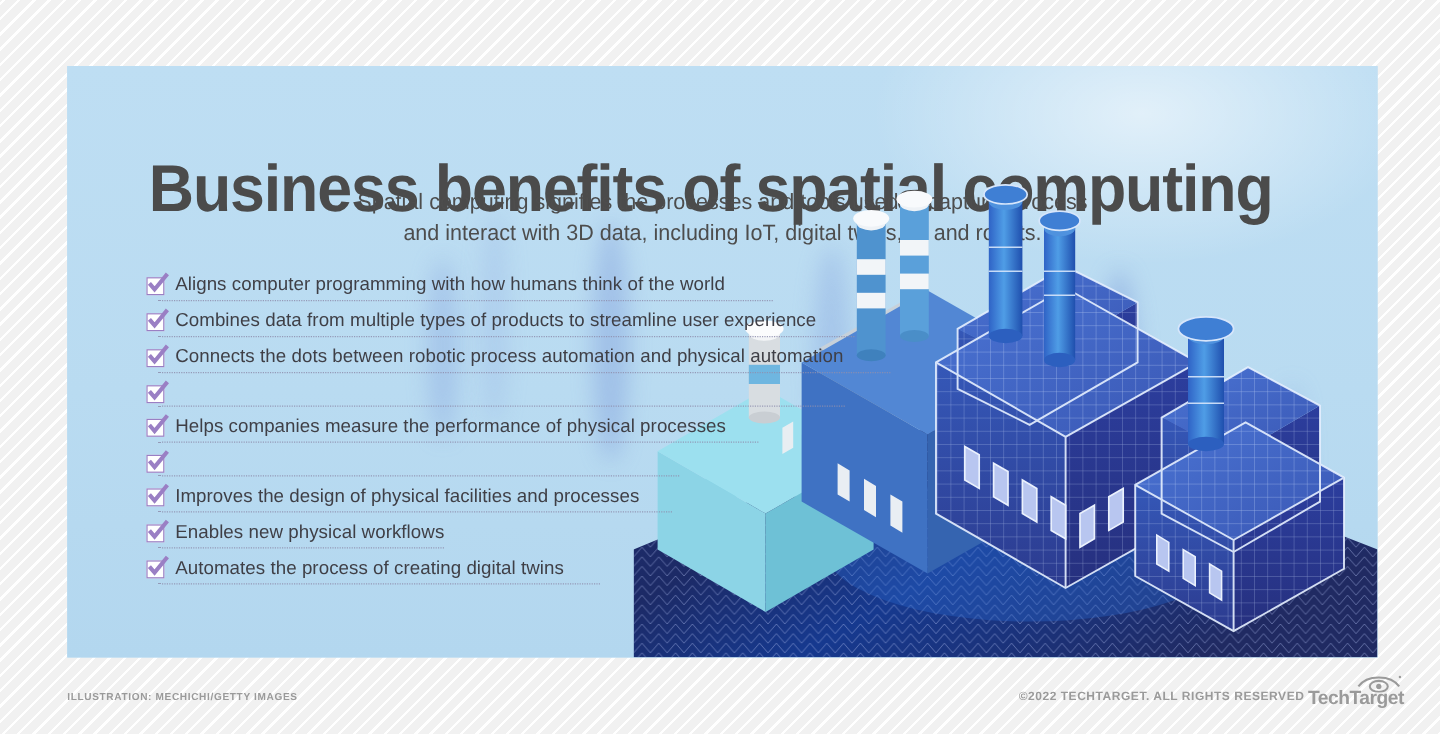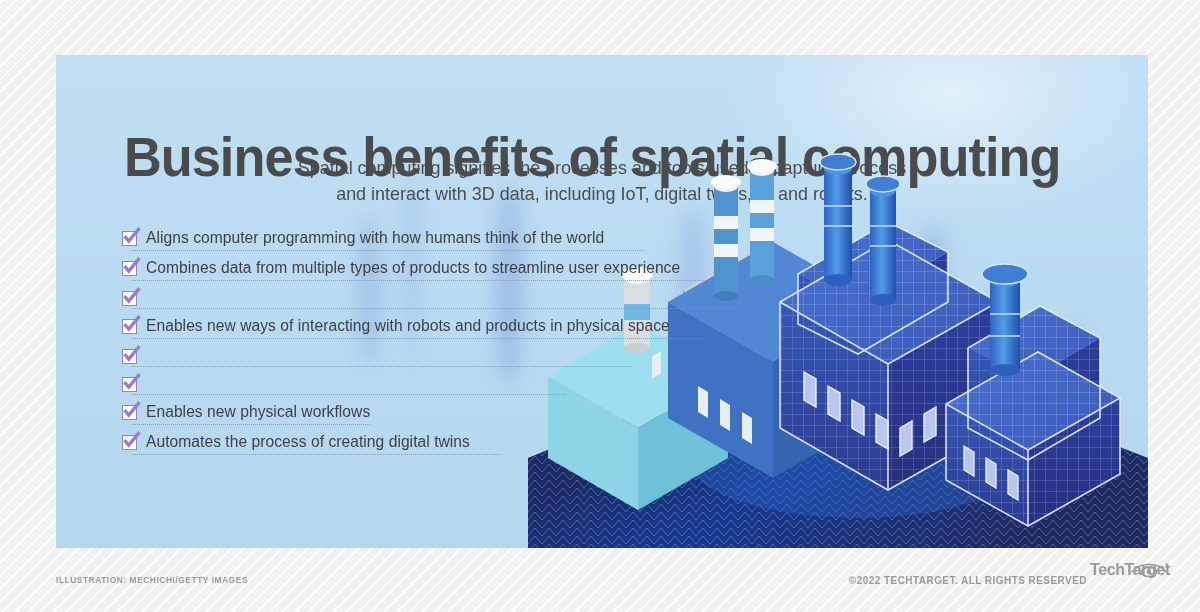--- a/index.html
+++ b/index.html
@@ -104,21 +104,21 @@
     font-size:10px;font-weight:700;letter-spacing:.45px;
     color:#9a9a9a;text-align:right;
     font-family:"Liberation Sans","DejaVu Sans",sans-serif;
   }
   #logo{
     position:absolute;right:18px;top:561px;
     width:92px;height:34px;
     color:#9a9a9a;
   }
   #logo .wordmark{
-    position:absolute;left:0;bottom:16px;
+    position:absolute;left:0;bottom:3px;
     font-size:16px;font-weight:700;letter-spacing:-.4px;
     color:#9a9a9a;
     font-family:"Liberation Sans","DejaVu Sans",sans-serif;
     white-space:nowrap;
   }
   #logo .eye{position:absolute;left:40px;top:0;width:40px;height:16px;}
 </style>
 </head>
 <body>
 
@@ -352,46 +352,56 @@
           </span>
           <span class="benefit-label">Combines data from multiple types of products to streamline user experience</span>
           <span class="rule" style="width: 580px;"></span>
         </li>
         <li class="benefit">
           <span class="chk">
             <svg viewBox="0 0 22 22" xmlns="http://www.w3.org/2000/svg">
               <path d="M3.5 11.2 L7.8 16.2 L18.5 3.2" fill="none" stroke="#9a7fc4" stroke-width="3.4" stroke-linecap="butt" stroke-linejoin="miter"></path>
             </svg>
           </span>
+          <span class="benefit-label">Connects the dots between robotic process automation and physical automation</span>
           <span class="rule" style="width: 610px;"></span>
         </li>
         <li class="benefit">
           <span class="chk">
             <svg viewBox="0 0 22 22" xmlns="http://www.w3.org/2000/svg">
               <path d="M3.5 11.2 L7.8 16.2 L18.5 3.2" fill="none" stroke="#9a7fc4" stroke-width="3.4" stroke-linecap="butt" stroke-linejoin="miter"></path>
             </svg>
           </span>
-          <span class="benefit-label">Enables new ways of interacting with robots and products in physical space</span>
           <span class="rule" style="width: 572px;"></span>
         </li>
         <li class="benefit">
           <span class="chk">
             <svg viewBox="0 0 22 22" xmlns="http://www.w3.org/2000/svg">
               <path d="M3.5 11.2 L7.8 16.2 L18.5 3.2" fill="none" stroke="#9a7fc4" stroke-width="3.4" stroke-linecap="butt" stroke-linejoin="miter"></path>
             </svg>
           </span>
+          <span class="benefit-label">Helps companies measure the performance of physical processes</span>
           <span class="rule" style="width: 500px;"></span>
         </li>
         <li class="benefit">
           <span class="chk">
             <svg viewBox="0 0 22 22" xmlns="http://www.w3.org/2000/svg">
               <path d="M3.5 11.2 L7.8 16.2 L18.5 3.2" fill="none" stroke="#9a7fc4" stroke-width="3.4" stroke-linecap="butt" stroke-linejoin="miter"></path>
             </svg>
           </span>
           <span class="rule" style="width: 434px;"></span>
+        </li>
+        <li class="benefit">
+          <span class="chk">
+            <svg viewBox="0 0 22 22" xmlns="http://www.w3.org/2000/svg">
+              <path d="M3.5 11.2 L7.8 16.2 L18.5 3.2" fill="none" stroke="#9a7fc4" stroke-width="3.4" stroke-linecap="butt" stroke-linejoin="miter"></path>
+            </svg>
+          </span>
+          <span class="benefit-label">Improves the design of physical facilities and processes</span>
+          <span class="rule" style="width: 428px;"></span>
         </li>
         <li class="benefit">
           <span class="chk">
             <svg viewBox="0 0 22 22" xmlns="http://www.w3.org/2000/svg">
               <path d="M3.5 11.2 L7.8 16.2 L18.5 3.2" fill="none" stroke="#9a7fc4" stroke-width="3.4" stroke-linecap="butt" stroke-linejoin="miter"></path>
             </svg>
           </span>
           <span class="benefit-label">Enables new physical workflows</span>
           <span class="rule" style="width: 238px;"></span>
         </li>

